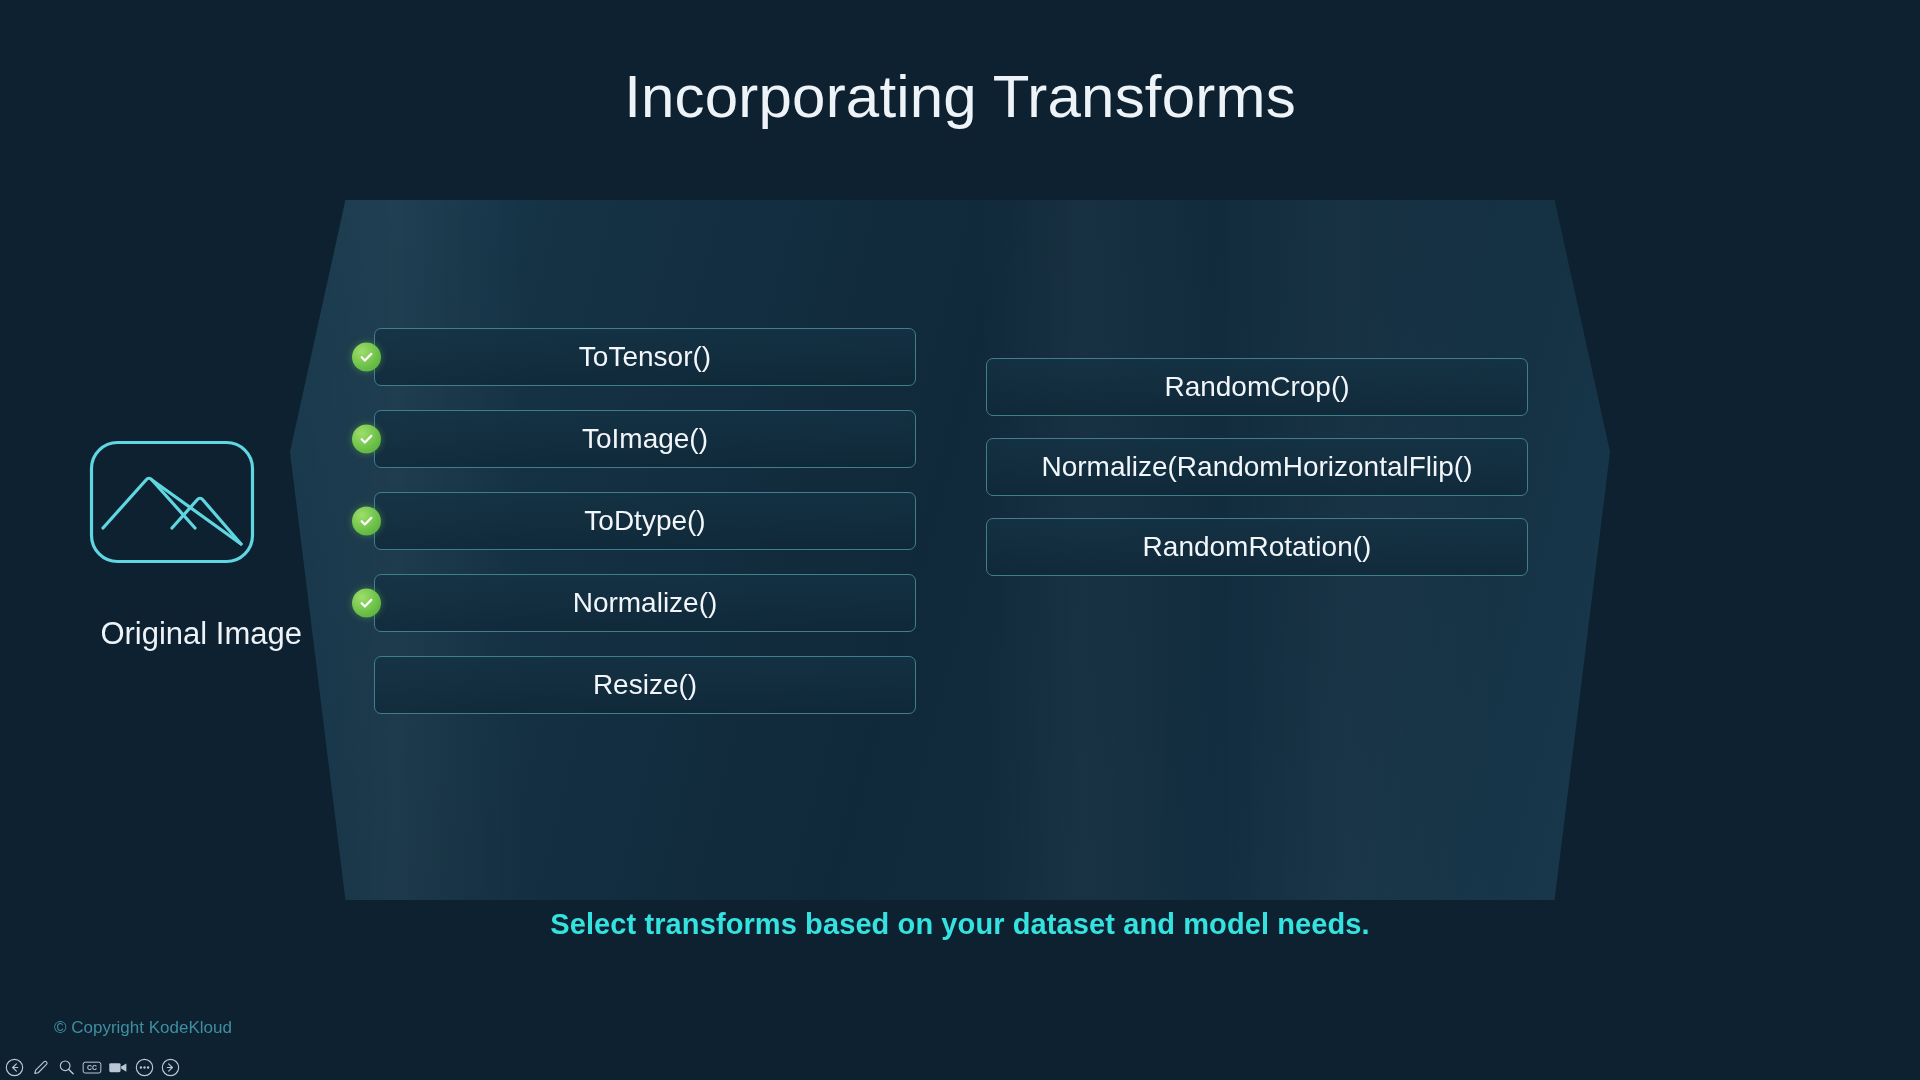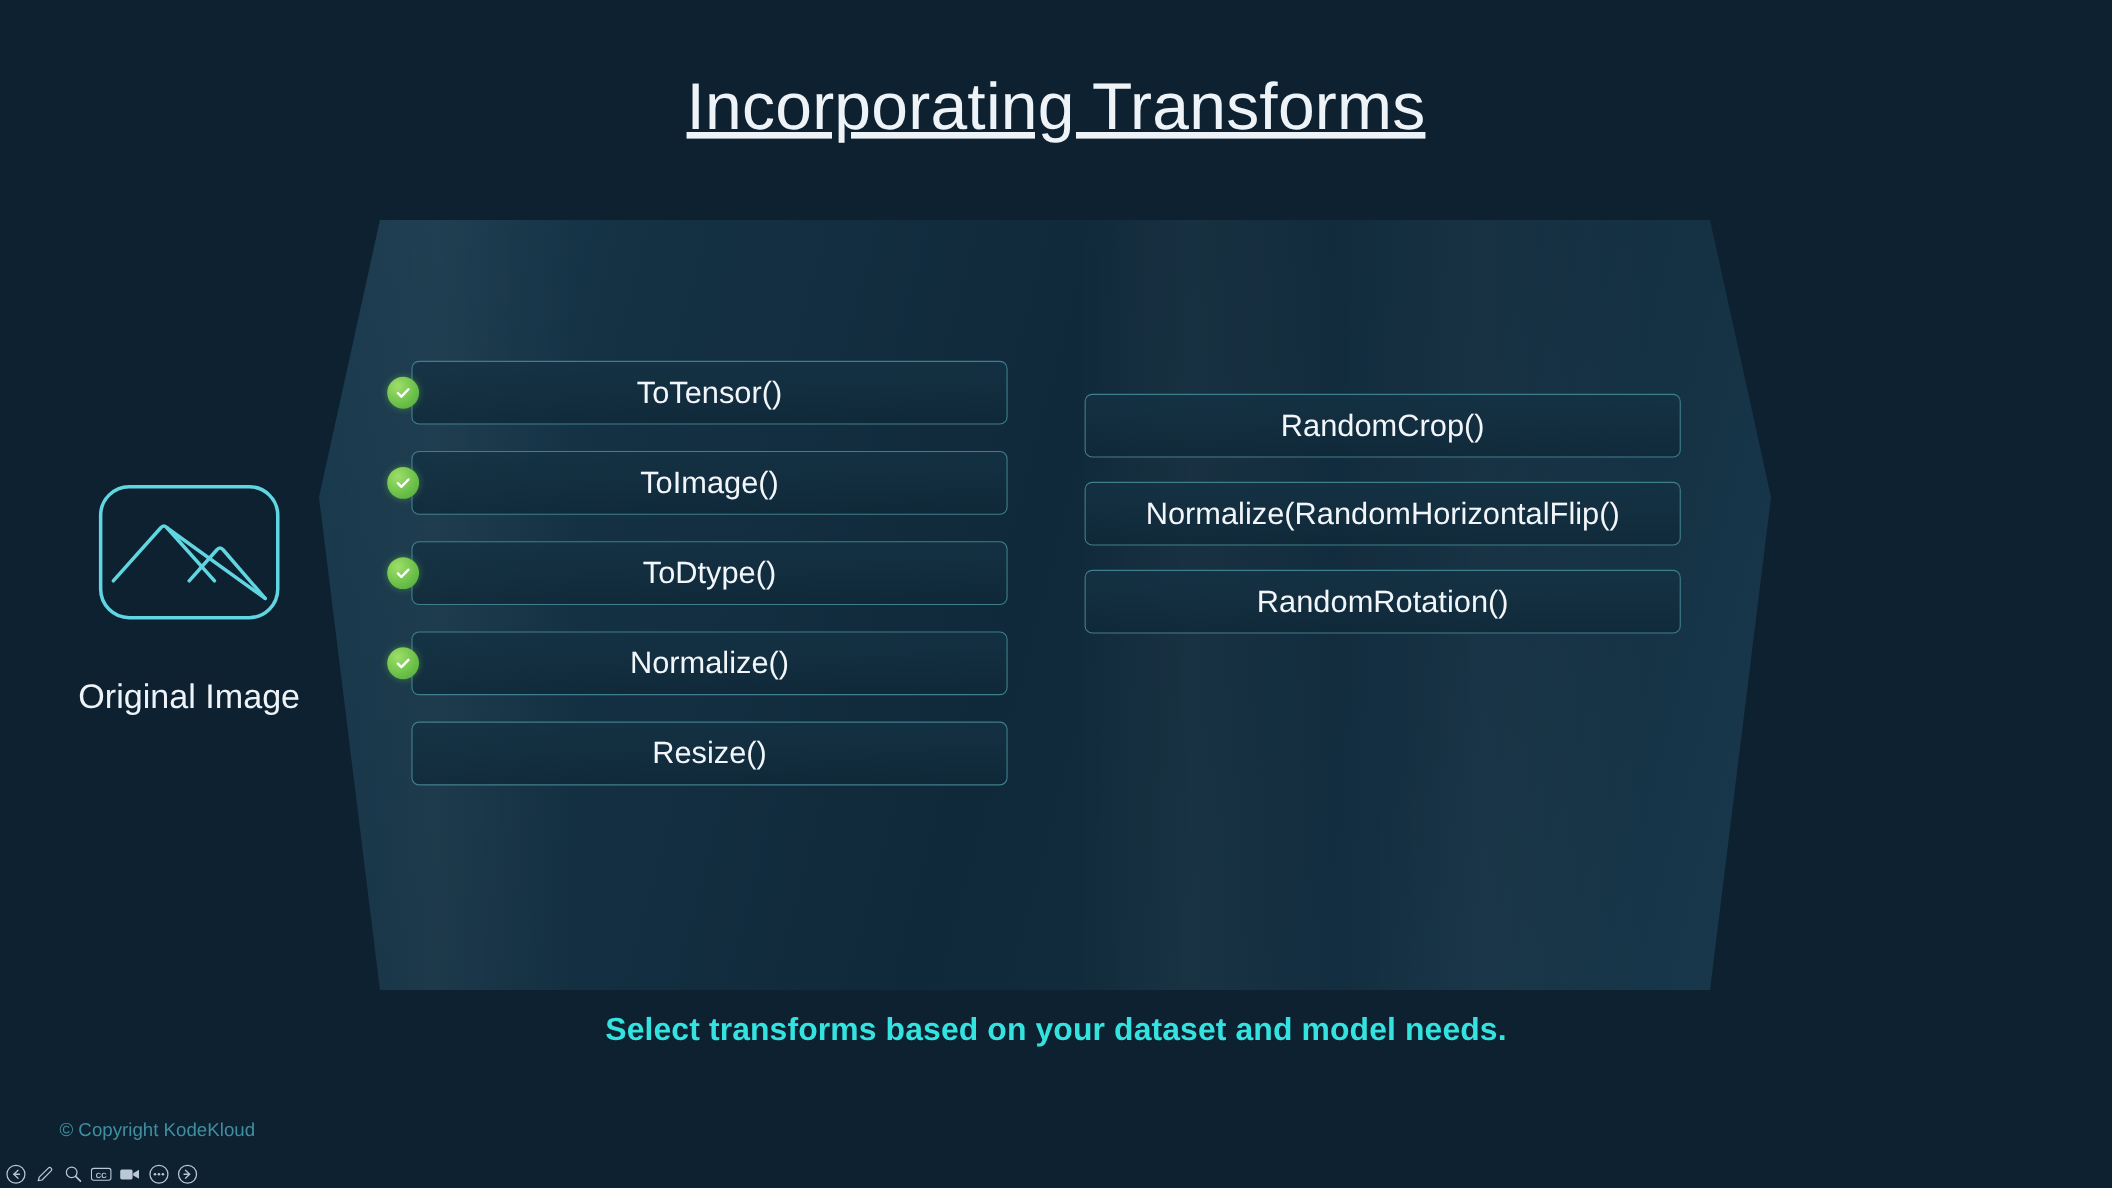--- a/index.html
+++ b/index.html
@@ -65,21 +65,20 @@
   .slide-title {
     position: absolute;
     top: 62px;
     left: 0;
     width: 1920px;
     text-align: center;
     font-size: 60px;
     font-weight: 400;
     letter-spacing: 0.2px;
     color: #eef3f8;
-    text-decoration: underline;
   }
 
   
   .endpoint {
     position: absolute;
     width: 260px;
     text-align: center;
   }
   .endpoint.left  { left: 42px;   top: 440px; }
   .endpoint.right { left: 1610px; top: 440px; }
@@ -89,20 +88,21 @@
     height: 124px;
     margin: 0 auto;
     display: block;
   }
   .endpoint-label {
     margin-top: 52px;
     font-size: 31px;
     font-weight: 400;
     color: #eef3f8;
     white-space: nowrap;
+    text-align: right;
   }
 
   
   .col {
     position: absolute;
   }
   .col.left-col  { left: 374px;  top: 328px; width: 542px; }
   .col.right-col { left: 986px;  top: 358px; width: 542px; }
 
   .tbox-wrap {
@@ -151,21 +151,20 @@
   .caption {
     position: absolute;
     top: 908px;
     left: 0;
     width: 1920px;
     text-align: center;
     font-size: 29px;
     font-weight: 700;
     color: #34e3e0;
     letter-spacing: 0.1px;
-    margin-top: 12px;
   }
 
   
   .copyright {
     position: absolute;
     left: 54px;
     top: 1018px;
     font-size: 17px;
     color: #3f8fa0;
   }

